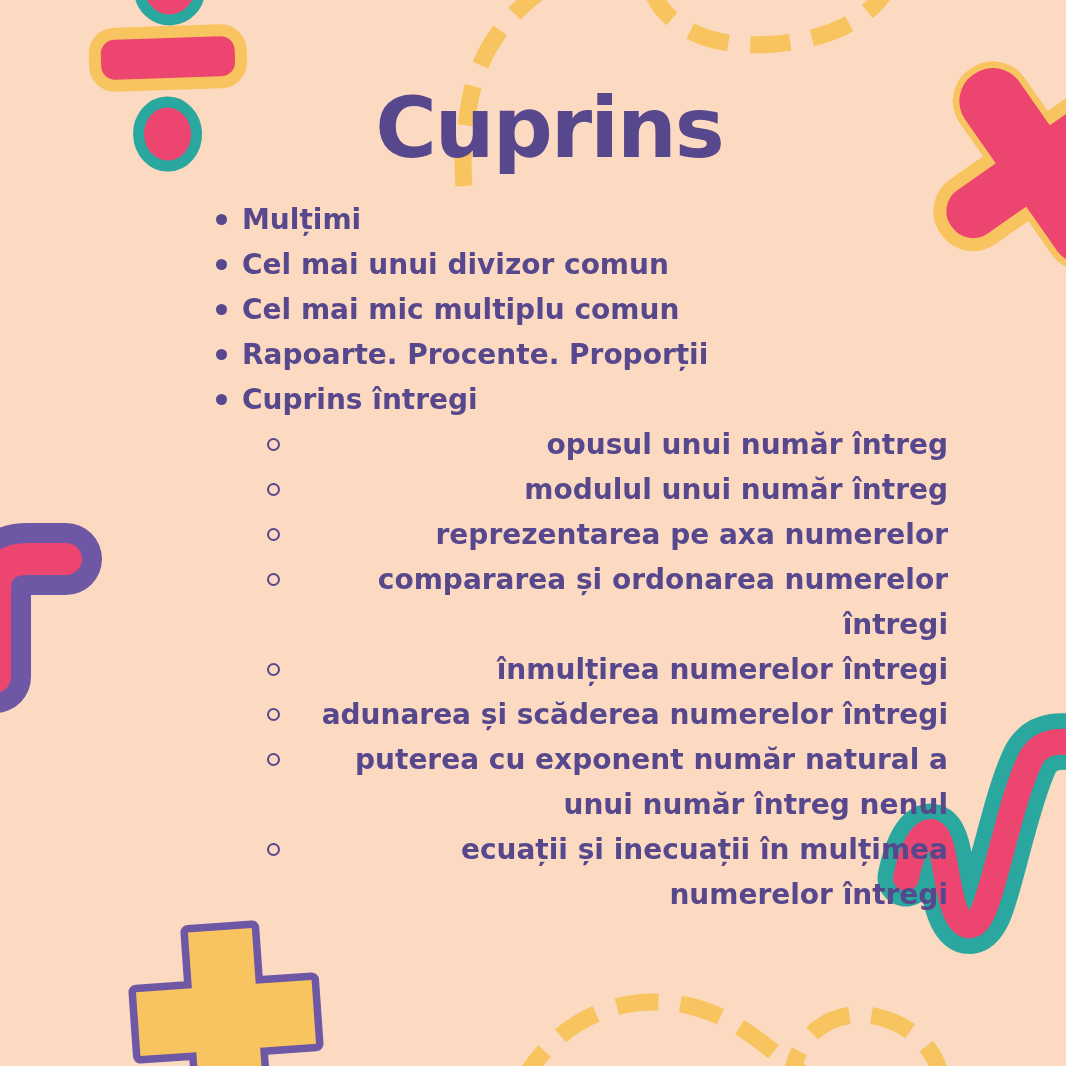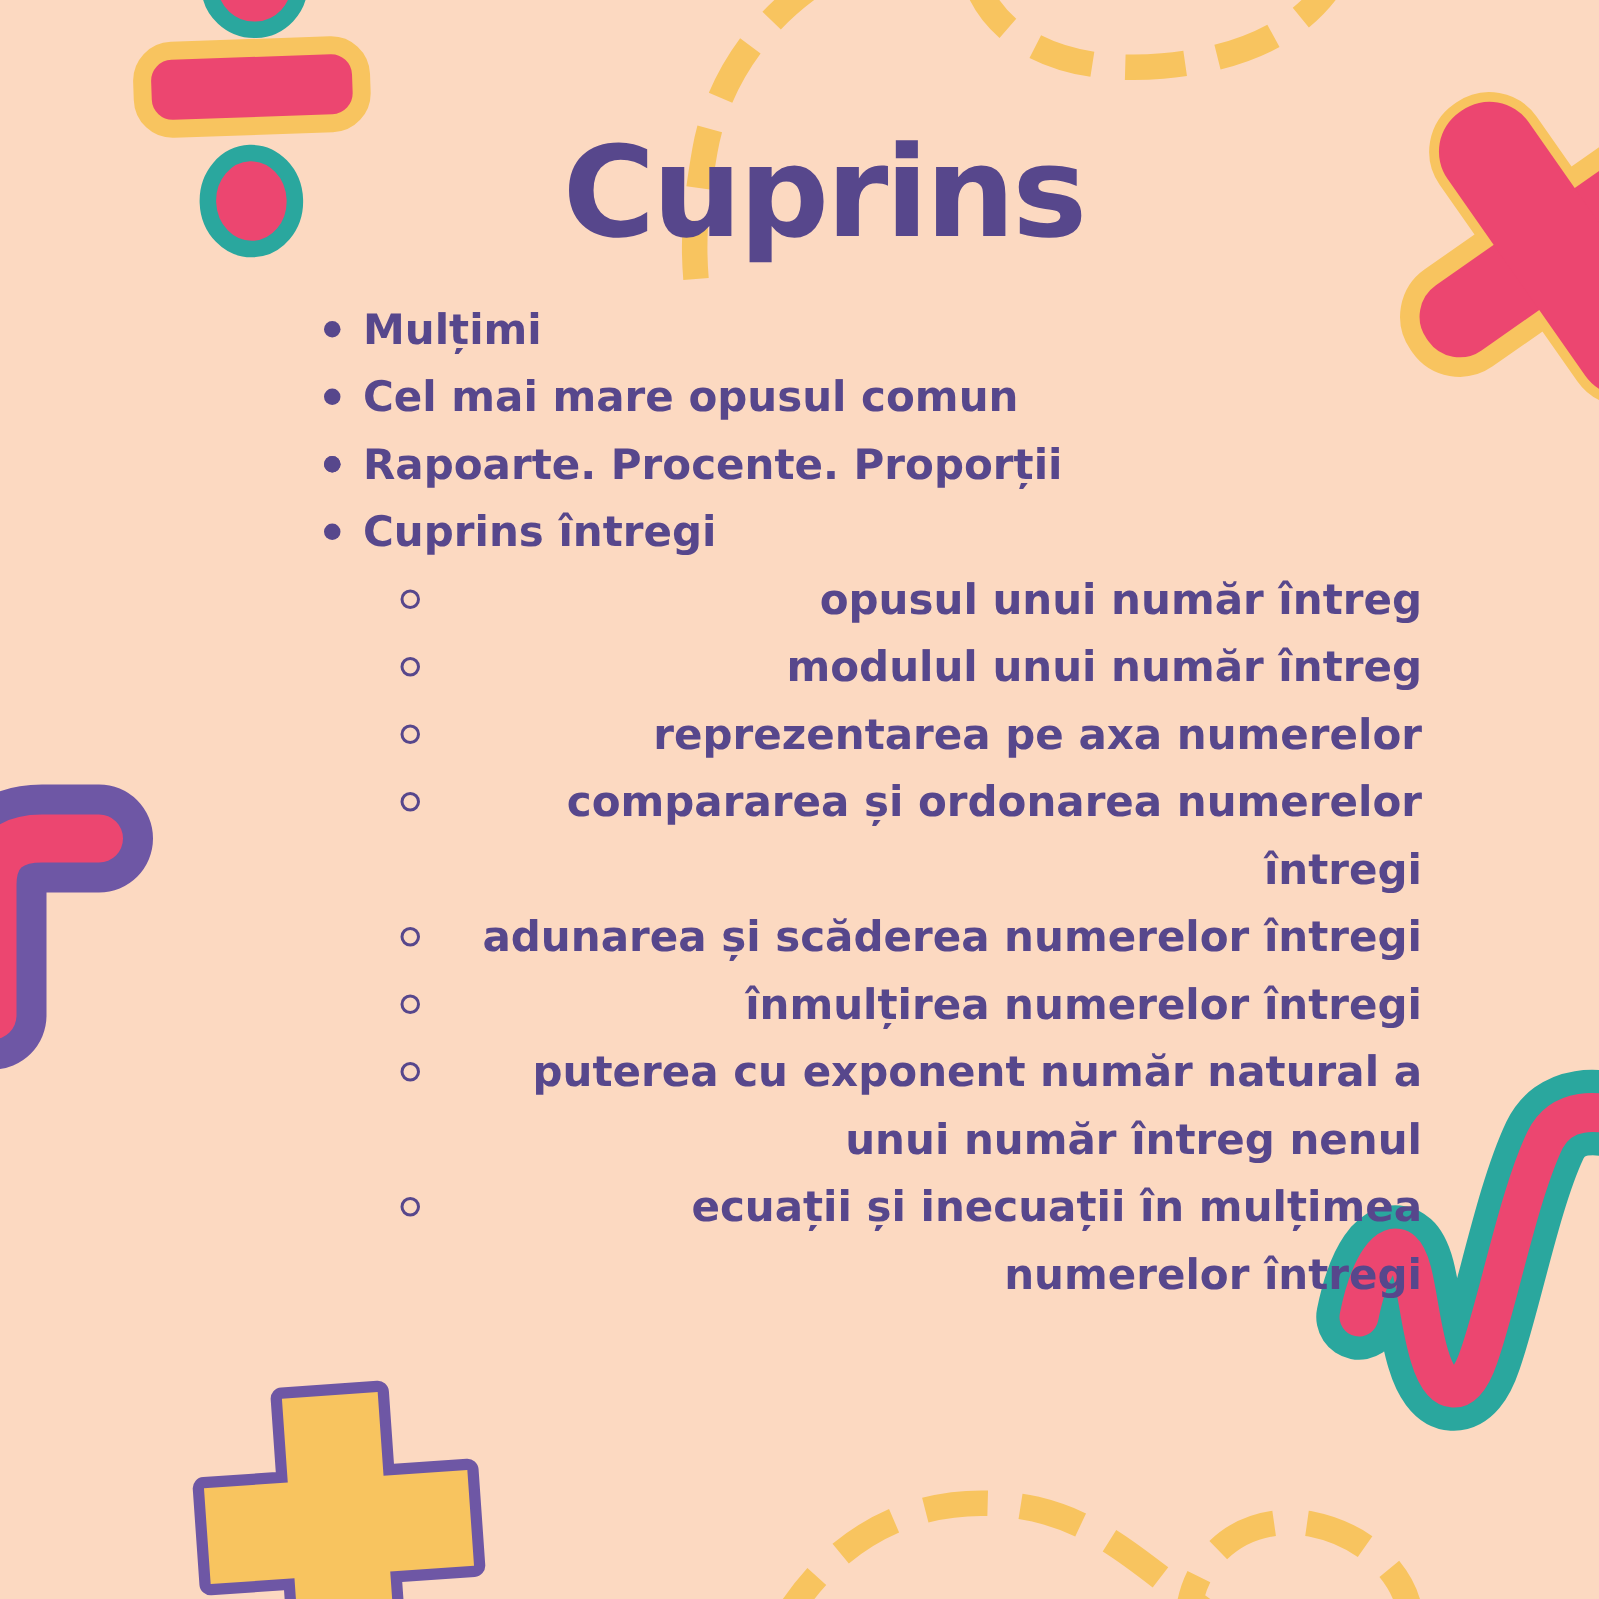--- a/index.html
+++ b/index.html
@@ -80,29 +80,29 @@
     <g transform="translate(226 1018) rotate(-4)">
       <path d="M -32,-88 L 32,-88 L 32,-32 L 88,-32 L 88,32 L 32,32 L 32,88
                L -32,88 L -32,32 L -88,32 L -88,-32 L -32,-32 Z" fill="var(--yellow)" stroke="var(--purple)" stroke-width="15" stroke-linejoin="round" paint-order="stroke"></path>
     </g>
   </svg>
 
   <h1 class="title">Cuprins</h1>
 
   <div class="toc">
       <div class="item"><span class="dot"></span><span class="label">Mulțimi</span></div>
-      <div class="item"><span class="dot"></span><span class="label">Cel mai mare opusul comun</span></div>
-      <div class="item"><span class="dot"></span></div>
+      <div class="item"><span class="dot"></span><span class="label">Cel mai unui divizor comun</span></div>
+      <div class="item"><span class="dot"></span><span class="label">Cel mai mic multiplu comun</span></div>
       <div class="item"><span class="dot"></span><span class="label">Rapoarte. Procente. Proporții</span></div>
       <div class="item"><span class="dot"></span><span class="label">Cuprins întregi</span></div>
       <div class="subitem"><span class="ring"></span><span class="label">opusul unui număr întreg</span></div>
       <div class="subitem"><span class="ring"></span><span class="label">modulul unui număr întreg</span></div>
       <div class="subitem"><span class="ring"></span><span class="label">reprezentarea pe axa numerelor</span></div>
       <div class="subitem"><span class="ring"></span><span class="label">compararea și ordonarea numerelor
 întregi</span></div>
+      <div class="subitem"><span class="ring"></span><span class="label">înmulțirea numerelor întregi</span></div>
       <div class="subitem"><span class="ring"></span><span class="label">adunarea și scăderea numerelor întregi</span></div>
-      <div class="subitem"><span class="ring"></span><span class="label">înmulțirea numerelor întregi</span></div>
       <div class="subitem"><span class="ring"></span><span class="label">puterea cu exponent număr natural a
 unui număr întreg nenul</span></div>
       <div class="subitem"><span class="ring"></span><span class="label">ecuații și inecuații în mulțimea
 numerelor întregi</span></div>
     </div>
 </div>
 
 </body></html>

